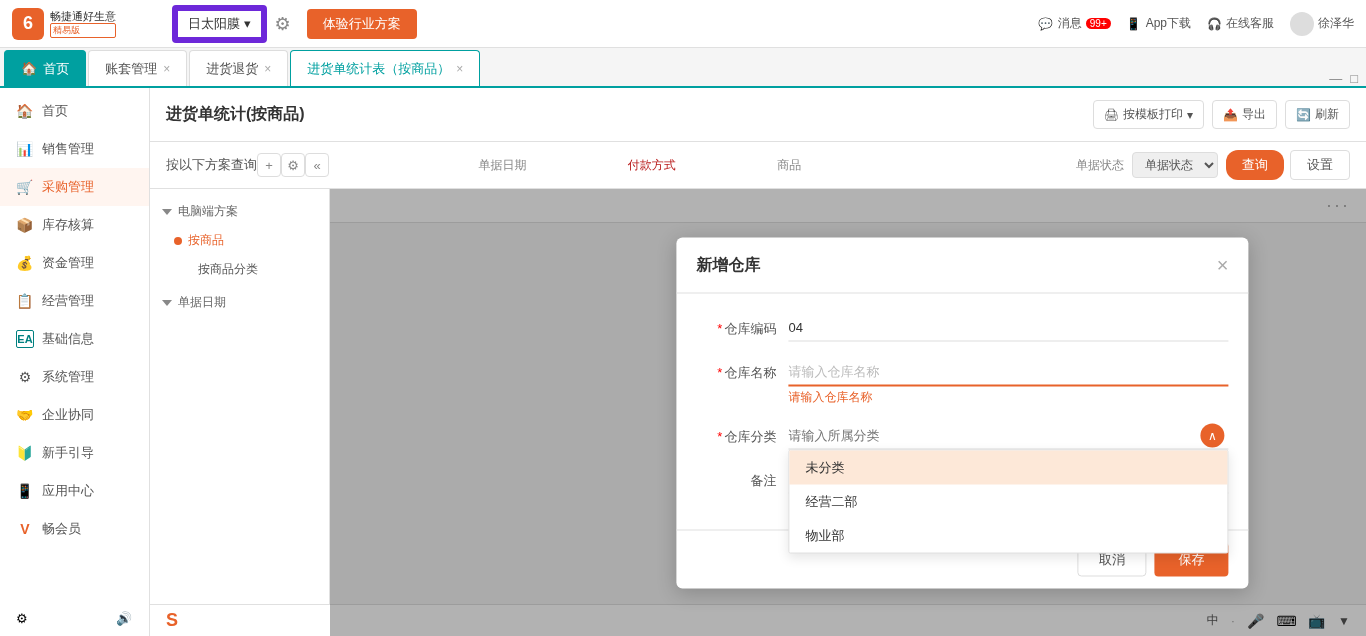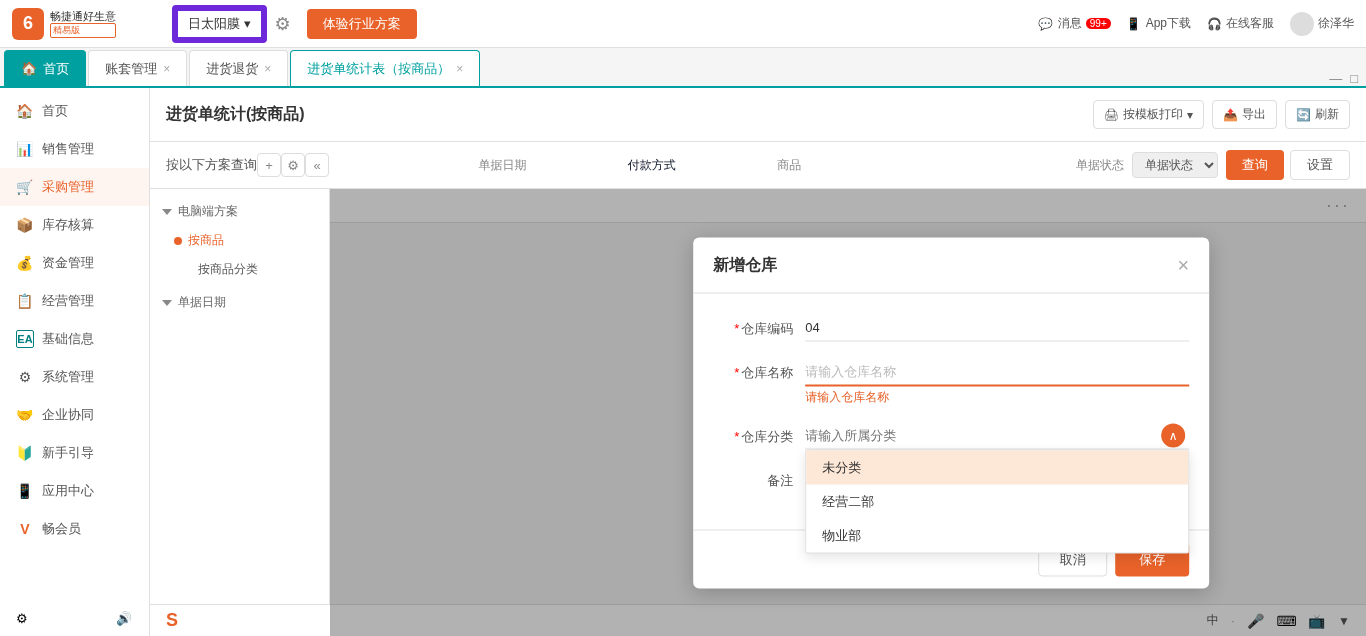--- a/index.html
+++ b/index.html
@@ -130,21 +130,21 @@
     
     .modal {
       position: absolute;
       top: 50%;
       left: 50%;
       transform: translate(-30%, -50%);
       background: #fff;
       border-radius: 6px;
       box-shadow: 0 4px 20px rgba(0,0,0,0.2);
       z-index: 200;
-      width: 516px;
+      width: 572px;
       overflow: visible;
     }
     .modal-header {
       padding: 16px 20px;
       border-bottom: 1px solid #e0e0e0;
       display: flex; align-items: center; justify-content: space-between;
     }
     .modal-title { font-size: 16px; font-weight: 600; color: #333; }
     .modal-close { color: #aaa; cursor: pointer; font-size: 18px; }
     .modal-body { padding: 20px 20px; }
@@ -209,21 +209,21 @@
     }
     .btn-save {
       padding: 7px 24px; border: none; border-radius: 4px;
       background: #e8622a; color: #fff; cursor: pointer; font-size: 13px;
     }
     .status-select {
       border: 1px solid #ddd; border-radius: 4px; padding: 4px 8px;
       font-size: 12px; color: #555;
     }
     .query-btn {
-      background: #e8622a; color: #fff; border: none; border-radius: 4px;
+      background: #e8622a; color: #fff; border: none; border-radius: 12px;
       padding: 5px 16px; cursor: pointer; font-size: 13px;
     }
     .set-btn {
       background: #fff; color: #555; border: 1px solid #ddd; border-radius: 4px;
       padding: 5px 16px; cursor: pointer; font-size: 13px;
     }
 
     
     .bottom-bar {
       position: absolute; bottom: 0; left: 0; right: 0;
@@ -392,21 +392,21 @@
 
     <div style="background:#fff;padding:8px 16px;border-bottom:1px solid #e0e0e0;display:flex;align-items:center;">
       <span style="color:#555;font-size:13px;">按以下方案查询</span>
       <div class="filter-icon-btn">+</div>
       <div class="filter-icon-btn">⚙</div>
       <div class="filter-icon-btn">«</div>
 
       <div style="flex:1;"></div>
 
       <span style="color:#888;font-size:12px;flex:1;">单据日期</span>
-      <span style="color:#0f172a;font-size:12px;flex:1;">付款方式</span>
+      <span style="color:#b91c1c;font-size:12px;flex:1;">付款方式</span>
       <span style="color:#888;font-size:12px;flex:2;">商品</span>
       <div style="display:flex;align-items:center;gap:8px;">
         <span style="color:#888;font-size:12px;">单据状态</span>
         <select class="status-select">
           <option>单据状态</option>
         </select>
       </div>
       <div style="display:flex;gap:6px;margin-left:8px;">
         <button class="query-btn">查询</button>
         <button class="set-btn">设置</button>

